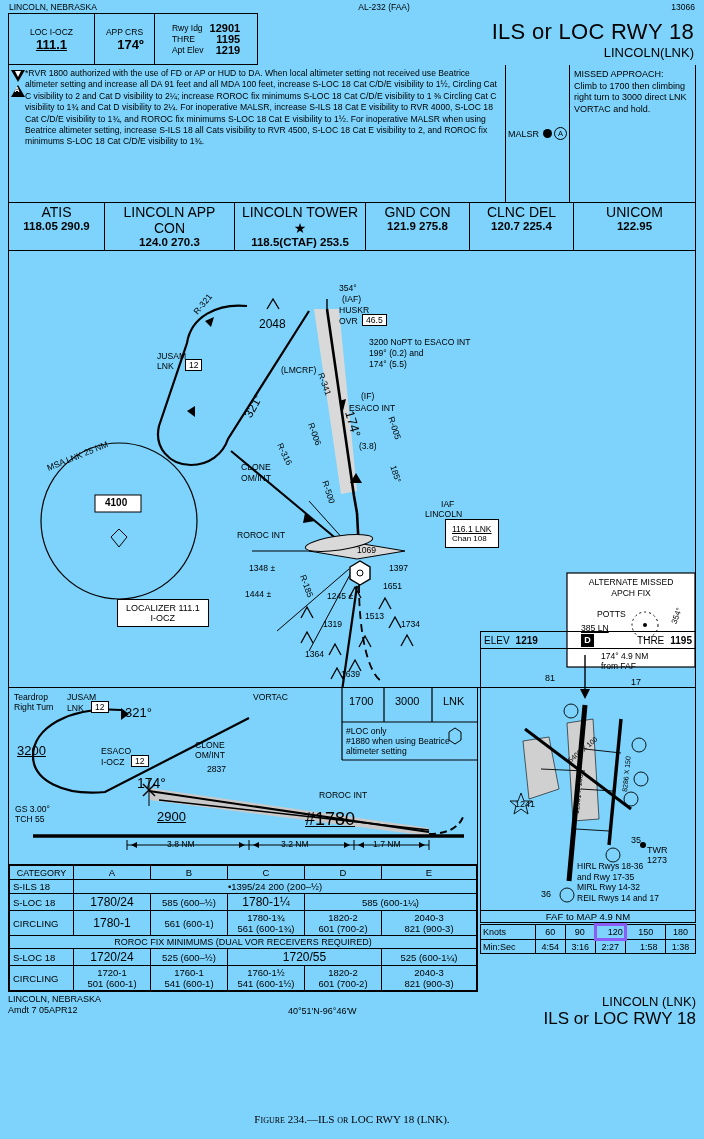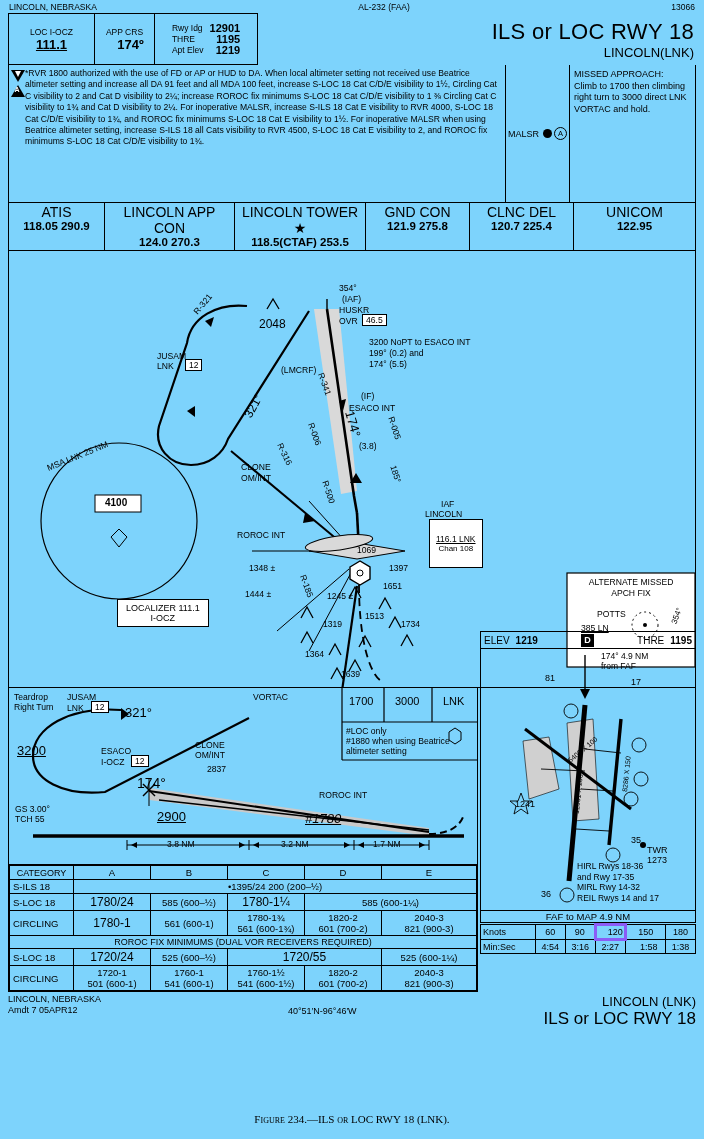--- a/index.html
+++ b/index.html
@@ -385,21 +385,21 @@
 199° (0.2) and
 174° (5.5)</div>
 
     <div class="pv-label" style="left:352px; top:140px;">(IF)</div>
     <div class="pv-label" style="left:340px; top:152px;">ESACO INT</div>
 
     <div class="pv-label" style="left:232px; top:211px; white-space:pre; line-height:11px;">CLONE
 OM/INT</div>
     <div class="pv-label" style="left:228px; top:279px;">ROROC INT</div>
 
-    <div class="pv-box" style="left:420px; top:268px; padding:14px 6px; text-align:center;">
+    <div class="pv-box" style="left:436px; top:268px; padding:4px 6px; ">
       <div style="font-size:8.5px;" class="und">116.1 LNK</div>
       <div style="font-size:8px;">Chan 108</div>
     </div>
     <div class="pv-label" style="left:432px; top:248px;">IAF</div>
     <div class="pv-label" style="left:416px; top:258px;">LINCOLN</div>
 
     <div class="pv-box" style="left:108px; top:348px; padding:3px 8px; text-align:center;">
       <div style="font-size:9px;">LOCALIZER 111.1</div>
       <div style="font-size:9px;">I-OCZ</div>
     </div>
@@ -500,21 +500,21 @@
 
       <div class="pf-label" style="left:186px; top:52px; white-space:pre; line-height:10px;">CLONE
 OM/INT</div>
       <div class="pf-label" style="left:198px; top:76px;">2837</div>
 
       <div class="pf-label" style="left:128px; top:90px; font-size:14px;">174°</div>
       <div class="pf-label" style="left:6px; top:116px; white-space:pre; line-height:10px;">GS 3.00°
 TCH 55</div>
       <div class="pf-label und" style="left:148px; top:124px; font-size:13px;">2900</div>
       <div class="pf-label" style="left:310px; top:102px;">ROROC INT</div>
-      <div class="pf-label und" style="left:296px; top:126px; font-size:13px;font-style:italic;">#1780</div>
+      <div class="pf-label und" style="left:296px; top:126px; font-size:18px;">#1780</div>
 
       <div class="pf-label" style="left:340px; top:8px; font-size:11px;">1700</div>
       <div class="pf-label" style="left:386px; top:8px; font-size:11px;">3000</div>
       <div class="pf-label" style="left:434px; top:8px; font-size:11px;">LNK</div>
       <div class="pf-label" style="left:337px; top:38px; white-space:pre; line-height:10px;">#LOC only
 #1880 when using Beatrice
 altimeter setting</div>
 
       <div class="pf-label" style="left:158px; top:151px;">3.8 NM</div>
       <div class="pf-label" style="left:272px; top:151px;">3.2 NM</div>

